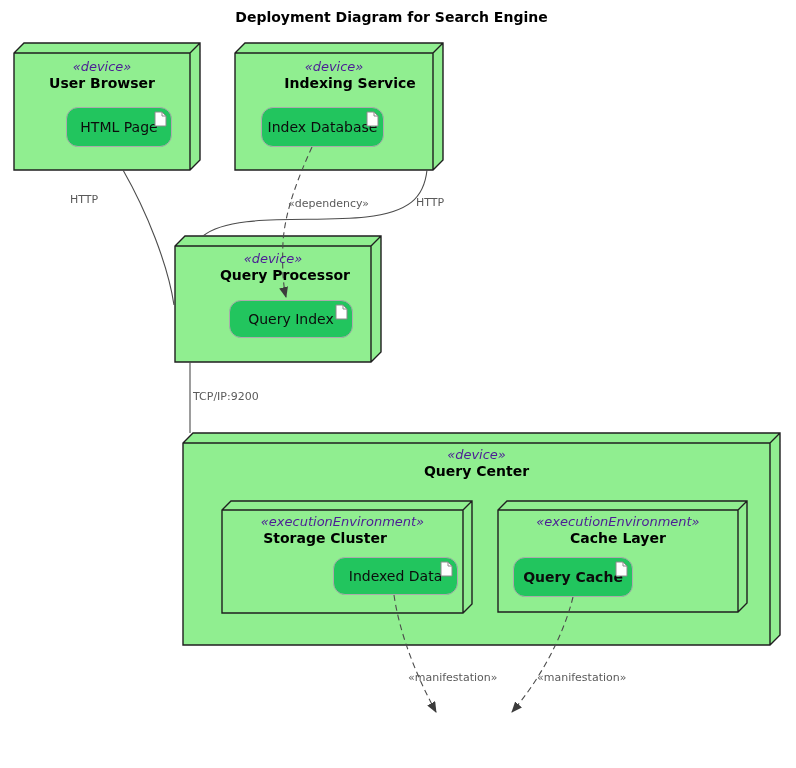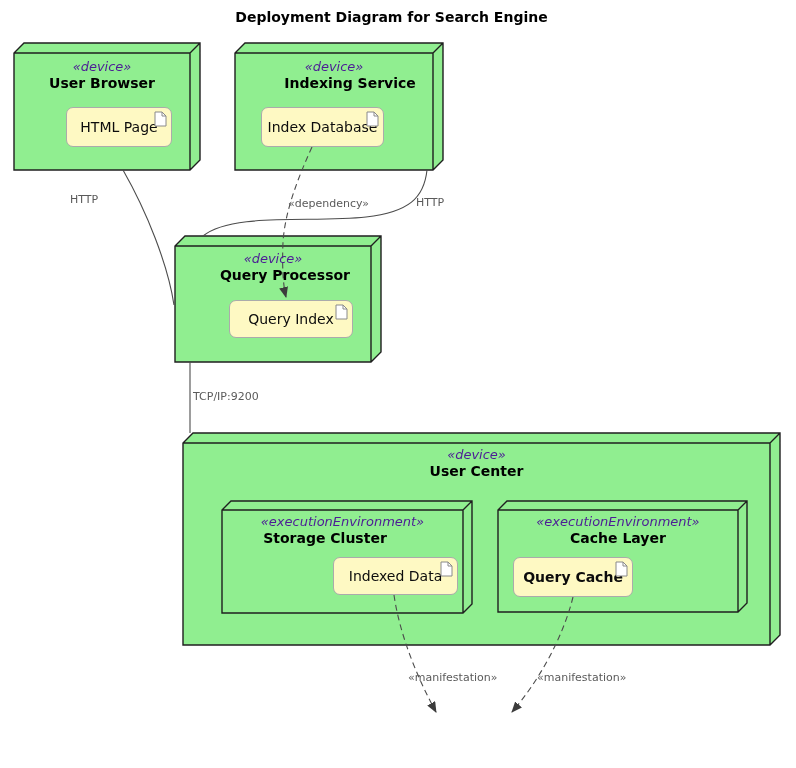--- a/index.html
+++ b/index.html
@@ -14,22 +14,22 @@
   }
   .stereo{
     position:absolute;font-size:13px;font-style:italic;text-align:center;
     line-height:16px;color:#4c1d95;
   }
   .nname{
     position:absolute;font-size:14px;font-weight:bold;text-align:center;
     line-height:16px;color:#000;
   }
   .artifact{
-    position:absolute;box-sizing:border-box;background:#fef9c3;
-    border:1px solid #ababab;border-radius:7px;
+    position:absolute;box-sizing:border-box;background:#22c55e;
+    border:1px solid #ababab;border-radius:12px;
     display:flex;align-items:center;justify-content:center;
     font-size:14px;color:#0c0c0c;
   }
   .artifact .file-icon{position:absolute;top:3px;right:4px;}
   .edge-label{
     position:absolute;font-size:11px;color:#5a5a5a;white-space:nowrap;line-height:15px;
   }
   .component{
     position:absolute;box-sizing:border-box;background:#DDA0DD;
     border:1.5px solid #694269;border-radius:5px;
@@ -95,21 +95,21 @@
   <div class="nname" style="left:175px;top:267px;width:180px;padding-left:20px;">Query Processor</div>
   <div class="artifact" style="left:229px;top:300px;width:124px;height:38px;">
     <span>Query Index</span>
     <svg class="file-icon" width="13" height="16" viewBox="0 0 13 16">
       <path d="M1,1 H8 L12,5 V15 H1 Z" fill="#ffffff" stroke="#8a8a8a" stroke-width="1"></path>
       <path d="M8,1 V5 H12" fill="none" stroke="#8a8a8a" stroke-width="1"></path>
     </svg>
   </div>
 
   <div class="stereo" style="left:183px;top:447px;width:587px;">«device»</div>
-  <div class="nname" style="left:183px;top:463px;width:587px;">User Center</div>
+  <div class="nname" style="left:183px;top:463px;width:587px;">Query Center</div>
 
   <div class="stereo" style="left:222px;top:514px;width:241px;">«executionEnvironment»</div>
   <div class="nname" style="left:222px;top:530px;width:206px;">Storage Cluster</div>
   <div class="artifact" style="left:333px;top:557px;width:125px;height:38px;">
     <span>Indexed Data</span>
     <svg class="file-icon" width="13" height="16" viewBox="0 0 13 16">
       <path d="M1,1 H8 L12,5 V15 H1 Z" fill="#ffffff" stroke="#8a8a8a" stroke-width="1"></path>
       <path d="M8,1 V5 H12" fill="none" stroke="#8a8a8a" stroke-width="1"></path>
     </svg>
   </div>

